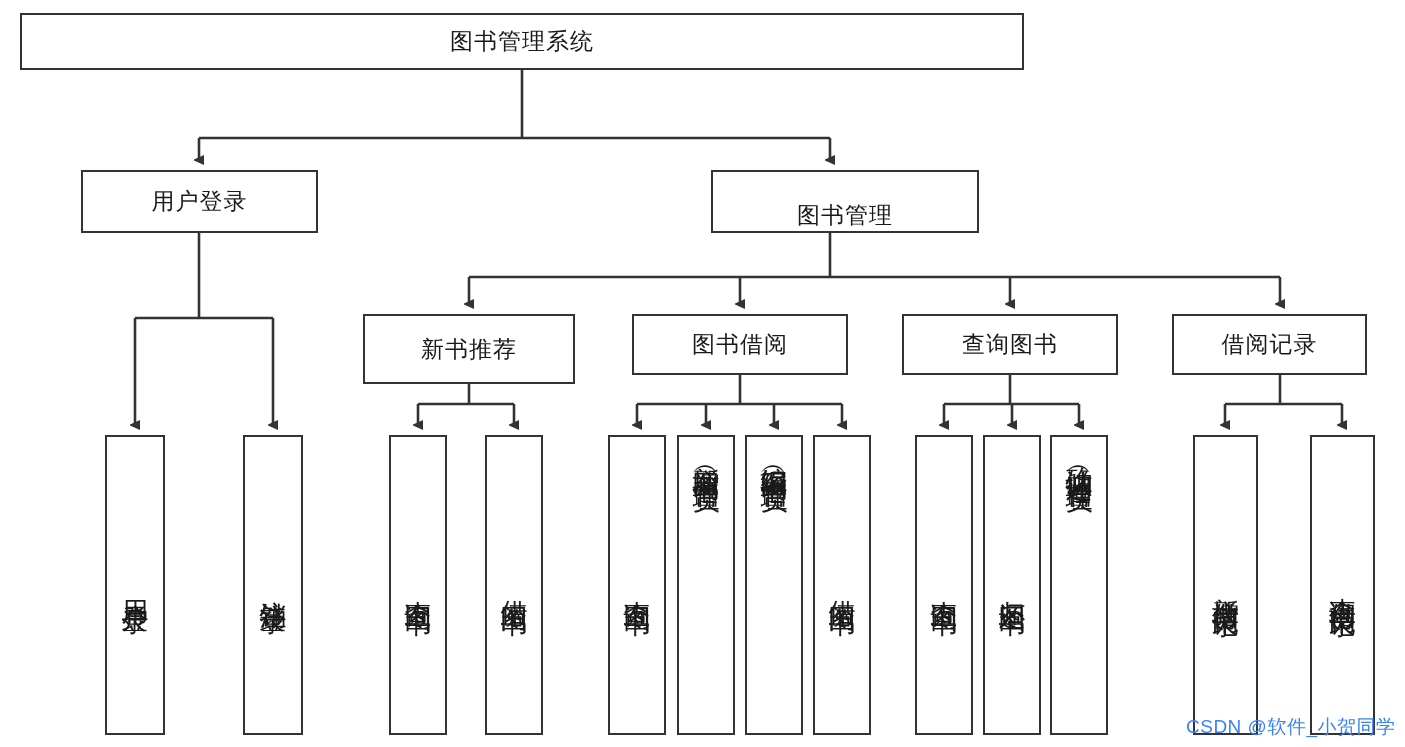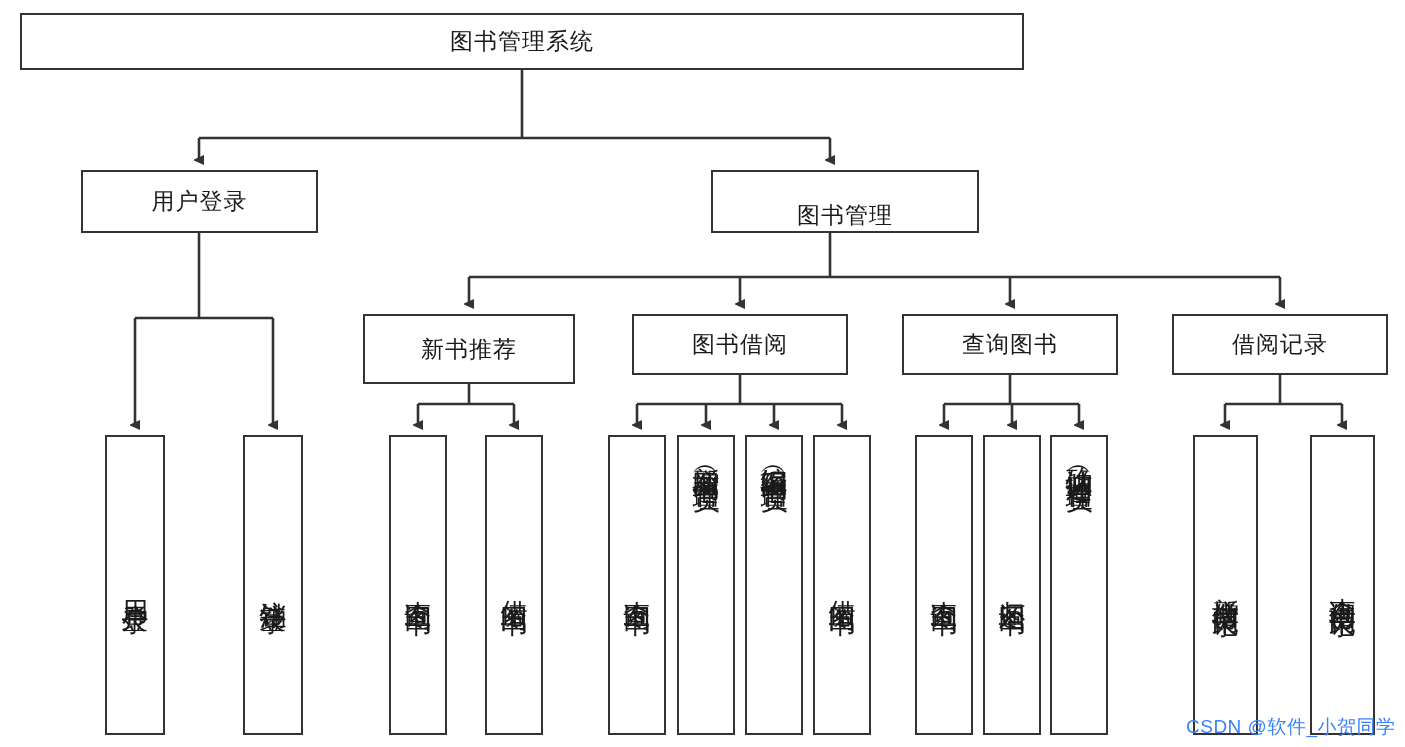--- a/index.html
+++ b/index.html
@@ -134,21 +134,21 @@
 
   <div class="node horiz" style="left:363px; top:314px; width:212px; height:70px;">
     <span>新书推荐</span>
   </div>
   <div class="node horiz" style="left:632px; top:314px; width:216px; height:61px;">
     <span>图书借阅</span>
   </div>
   <div class="node horiz" style="left:902px; top:314px; width:216px; height:61px;">
     <span>查询图书</span>
   </div>
-  <div class="node horiz" style="left:1172px; top:314px; width:216px; height:61px;text-align:right;">
+  <div class="node horiz" style="left:1172px; top:314px; width:195px; height:61px;text-align:right;">
     <span>借阅记录</span>
   </div>
 
   <div class="node vert mid" style="left:105px; top:435px; width:60px; height:300px;">
     <span class="vlabel">用户登录</span>
   </div>
   <div class="node vert mid" style="left:243px; top:435px; width:60px; height:300px;">
     <span class="vlabel">注销登录</span>
   </div>
 

